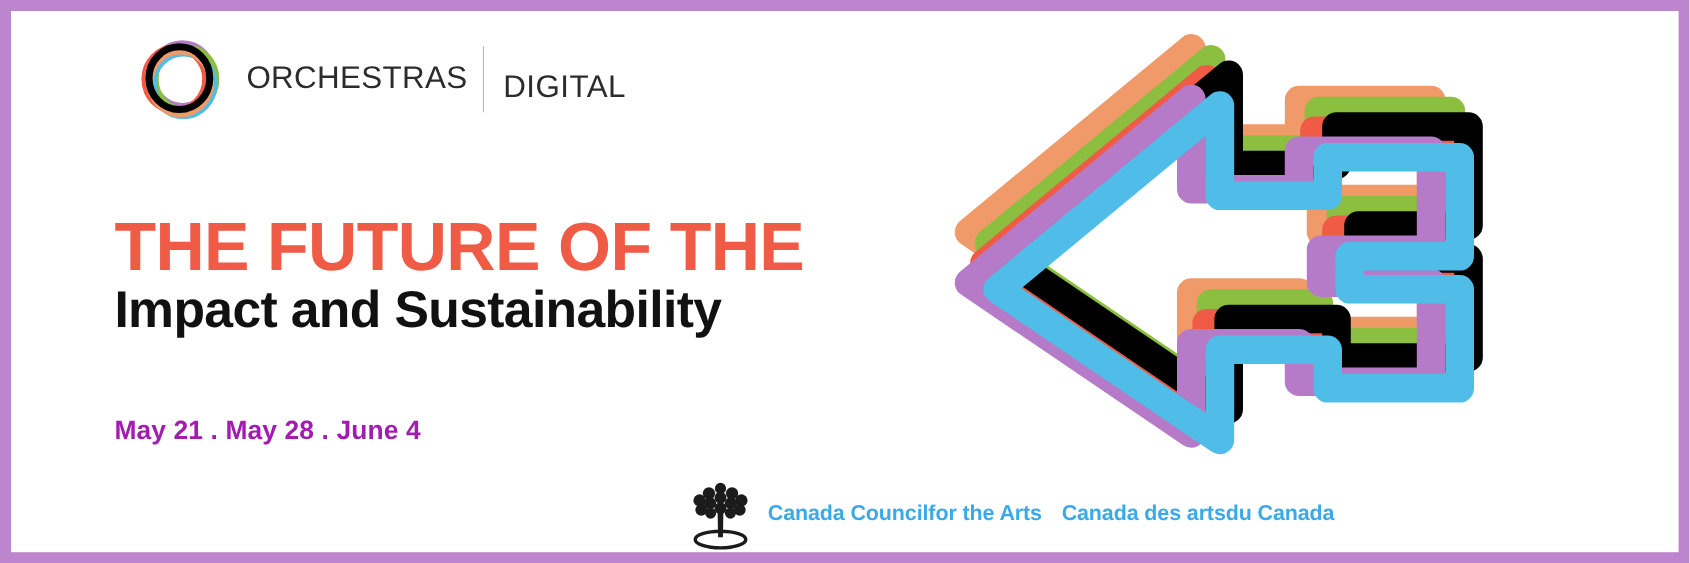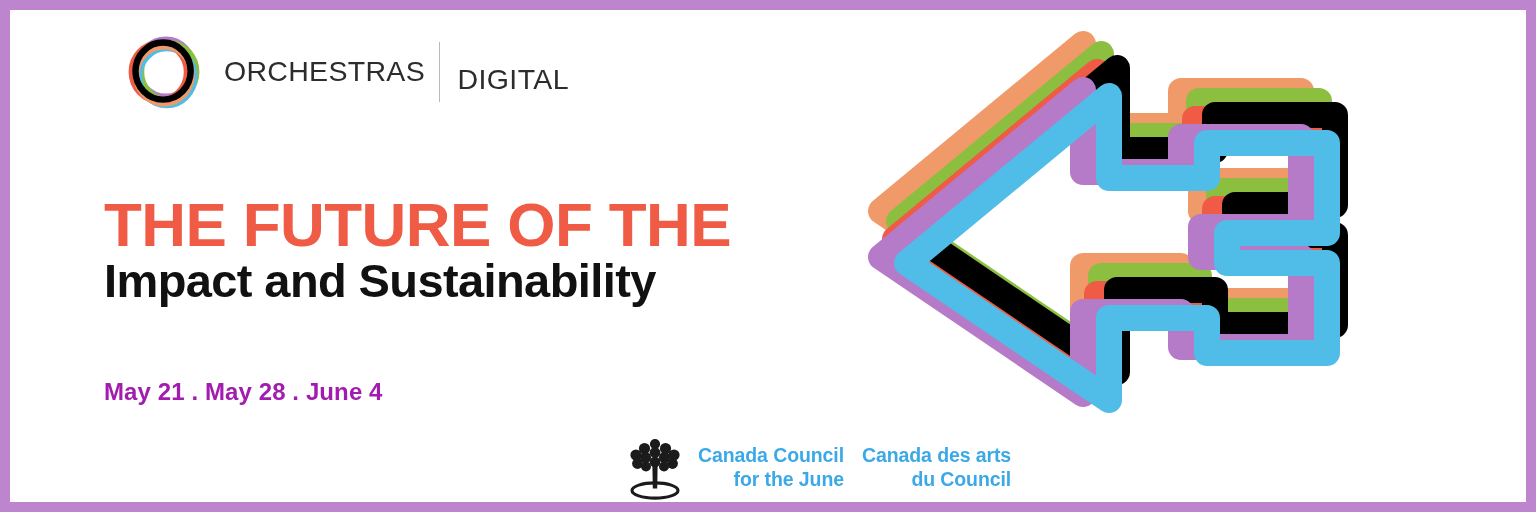--- a/index.html
+++ b/index.html
@@ -134,24 +134,23 @@
     height: 76px;
   }
   #ccfa-mark {
     width: 62px;
     height: 66px;
     flex: 0 0 62px;
     margin-right: 12px;
   }
   .ccfa-text-col {
     display: flex;
-    flex-direction: column;
+    flex-direction: row;
     justify-content: center;
     line-height: 1.22;
-    align-items: flex-end;
   }
   .ccfa-text-col span {
     font-family: "Liberation Sans", sans-serif;
     font-size: 19.5px;
     font-weight: 600;
     color: #3ba9e8;
     white-space: nowrap;
     letter-spacing: -0.1px;
   }
   #ccfa-en { margin-right: 18px; }
@@ -228,26 +227,26 @@
         </g>
 
         <path d="M28.3 26 L33.7 26 L33.2 53.5 L28.8 53.5 Z" fill="#1b1b1b"></path>
 
         <ellipse cx="31" cy="55.5" rx="23" ry="7.6" fill="none" stroke="#1b1b1b" stroke-width="3.1"></ellipse>
       </svg>
     </div>
 
     <div class="ccfa-text-col" id="ccfa-en">
       <span>Canada Council</span>
-      <span>for the June</span>
+      <span>for the Arts</span>
     </div>
 
     <div class="ccfa-text-col" id="ccfa-fr">
       <span>Canada des arts</span>
-      <span>du Council</span>
+      <span>du Canada</span>
     </div>
 
   </div>
 
   <div id="arrow-graphic">
     <svg id="arrow-svg" viewBox="0 0 640 430" width="640" height="430" aria-hidden="true">
         <g transform="translate(-34,-24)">
           <path d="M 60 215 L 262 48 L 262 130 L 360 130 L 360 95 L 480 95 L 480 185 L 380 185 L 380 215 L 480 215 L 480 305 L 360 305 L 360 270 L 262 270 L 262 352 L 60 215 Z" fill="none" stroke="#f09a6a" stroke-width="26" stroke-linejoin="round" stroke-linecap="round"></path>
         </g>
         <g transform="translate(-16,-14)">

